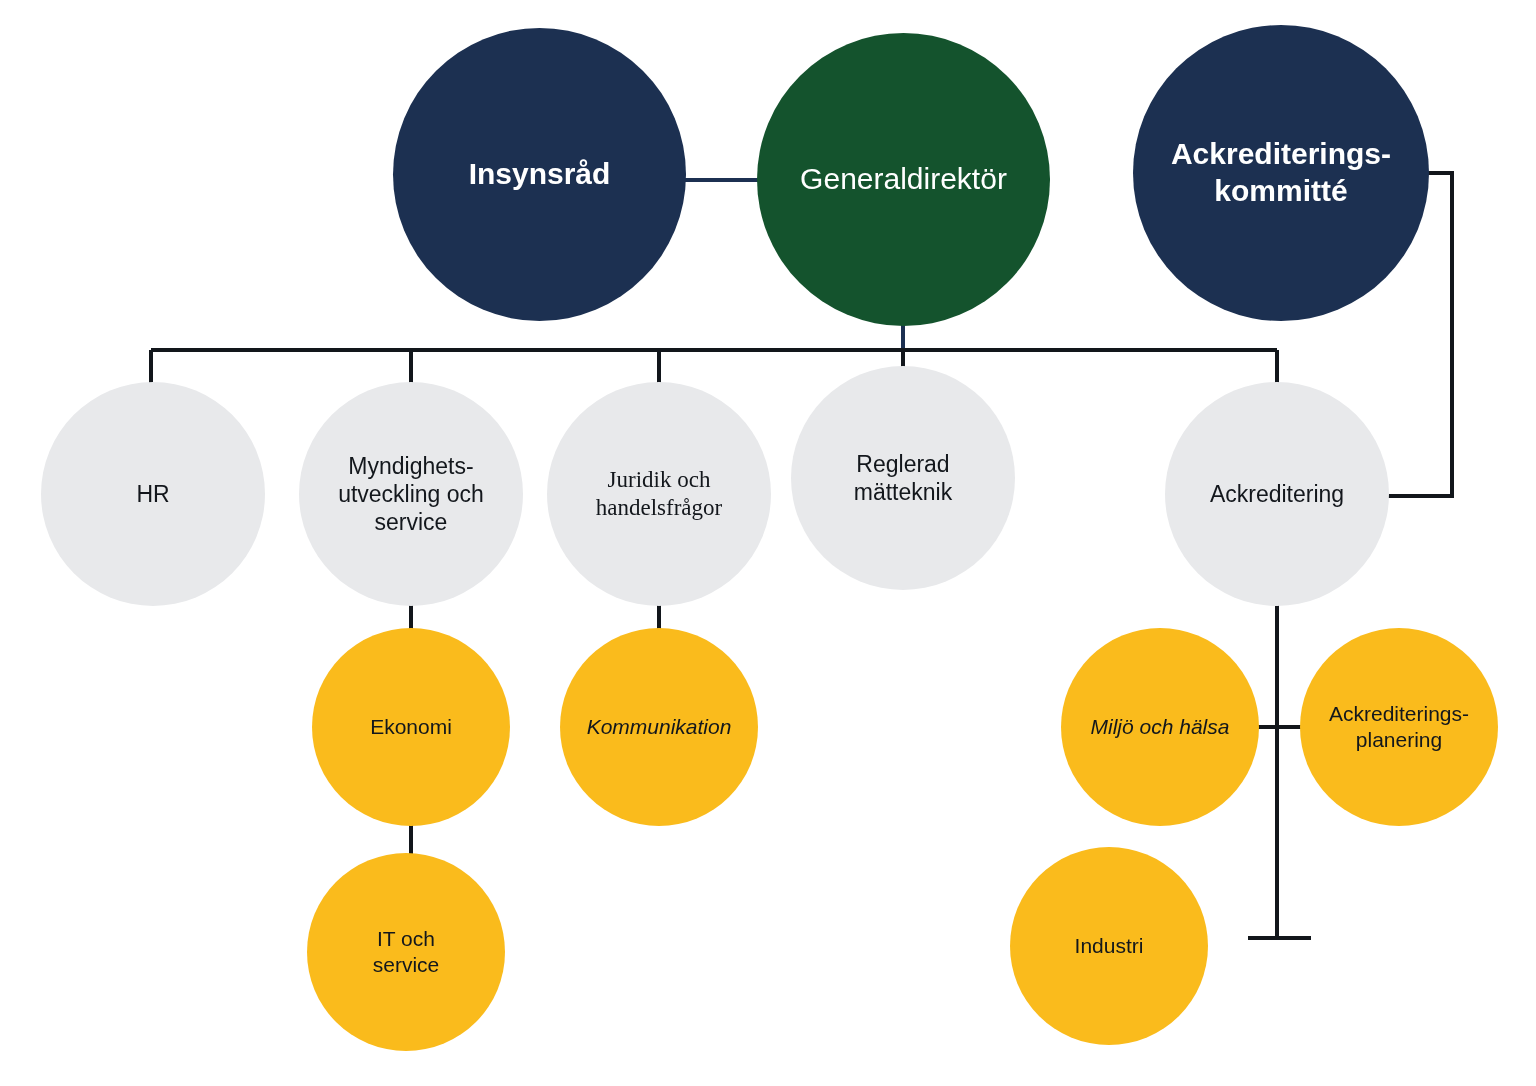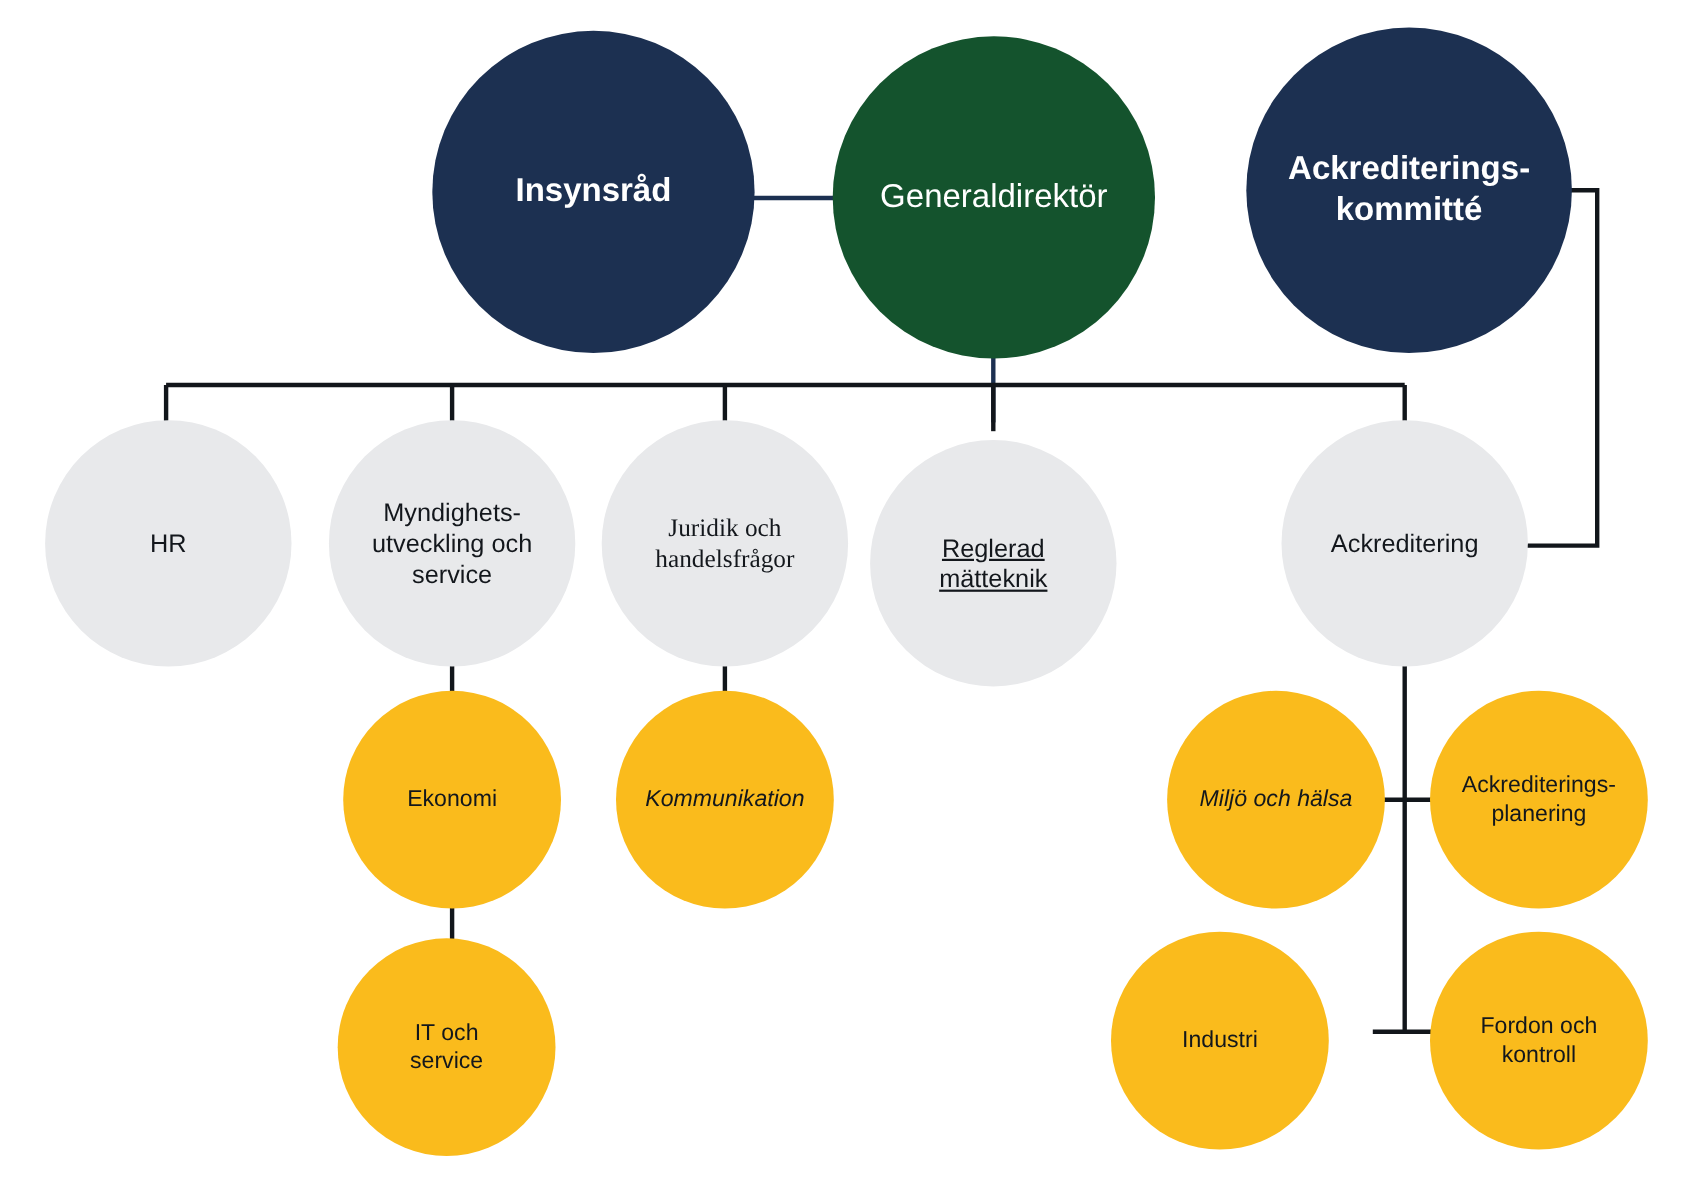--- a/index.html
+++ b/index.html
@@ -122,21 +122,21 @@
     <span class="node-label">Myndighets-
 utveckling och
 service</span>
   </div>
 
   <div class="node grey" style="left:547px; top:382px; width:224px; height:224px;font-family:Liberation Serif, serif;">
     <span class="node-label">Juridik och
 handelsfrågor</span>
   </div>
 
-  <div class="node grey" style="left:791px; top:400px; width:224px; height:224px;text-decoration:underline;">
+  <div class="node grey" style="left:791px; top:366px; width:224px; height:224px;">
     <span class="node-label">Reglerad
 mätteknik</span>
   </div>
 
   <div class="node grey" style="left:1165px; top:382px; width:224px; height:224px;">
     <span class="node-label">Ackreditering</span>
   </div>
 
   <div class="node yellow" style="left:312px; top:628px; width:198px; height:198px;">
     <span class="node-label">Ekonomi</span>
@@ -157,18 +157,14 @@
 
   <div class="node yellow" style="left:307px; top:853px; width:198px; height:198px;">
     <span class="node-label">IT och
 service</span>
   </div>
 
   <div class="node yellow" style="left:1010px; top:847px; width:198px; height:198px;">
     <span class="node-label">Industri</span>
   </div>
 
-  <div class="node yellow" style="left:1300px; top:847px; width:198px; height:198px;">
-    <span class="node-label">Fordon och
-kontroll</span>
-  </div>
 
 </div>
 
 </body></html>

